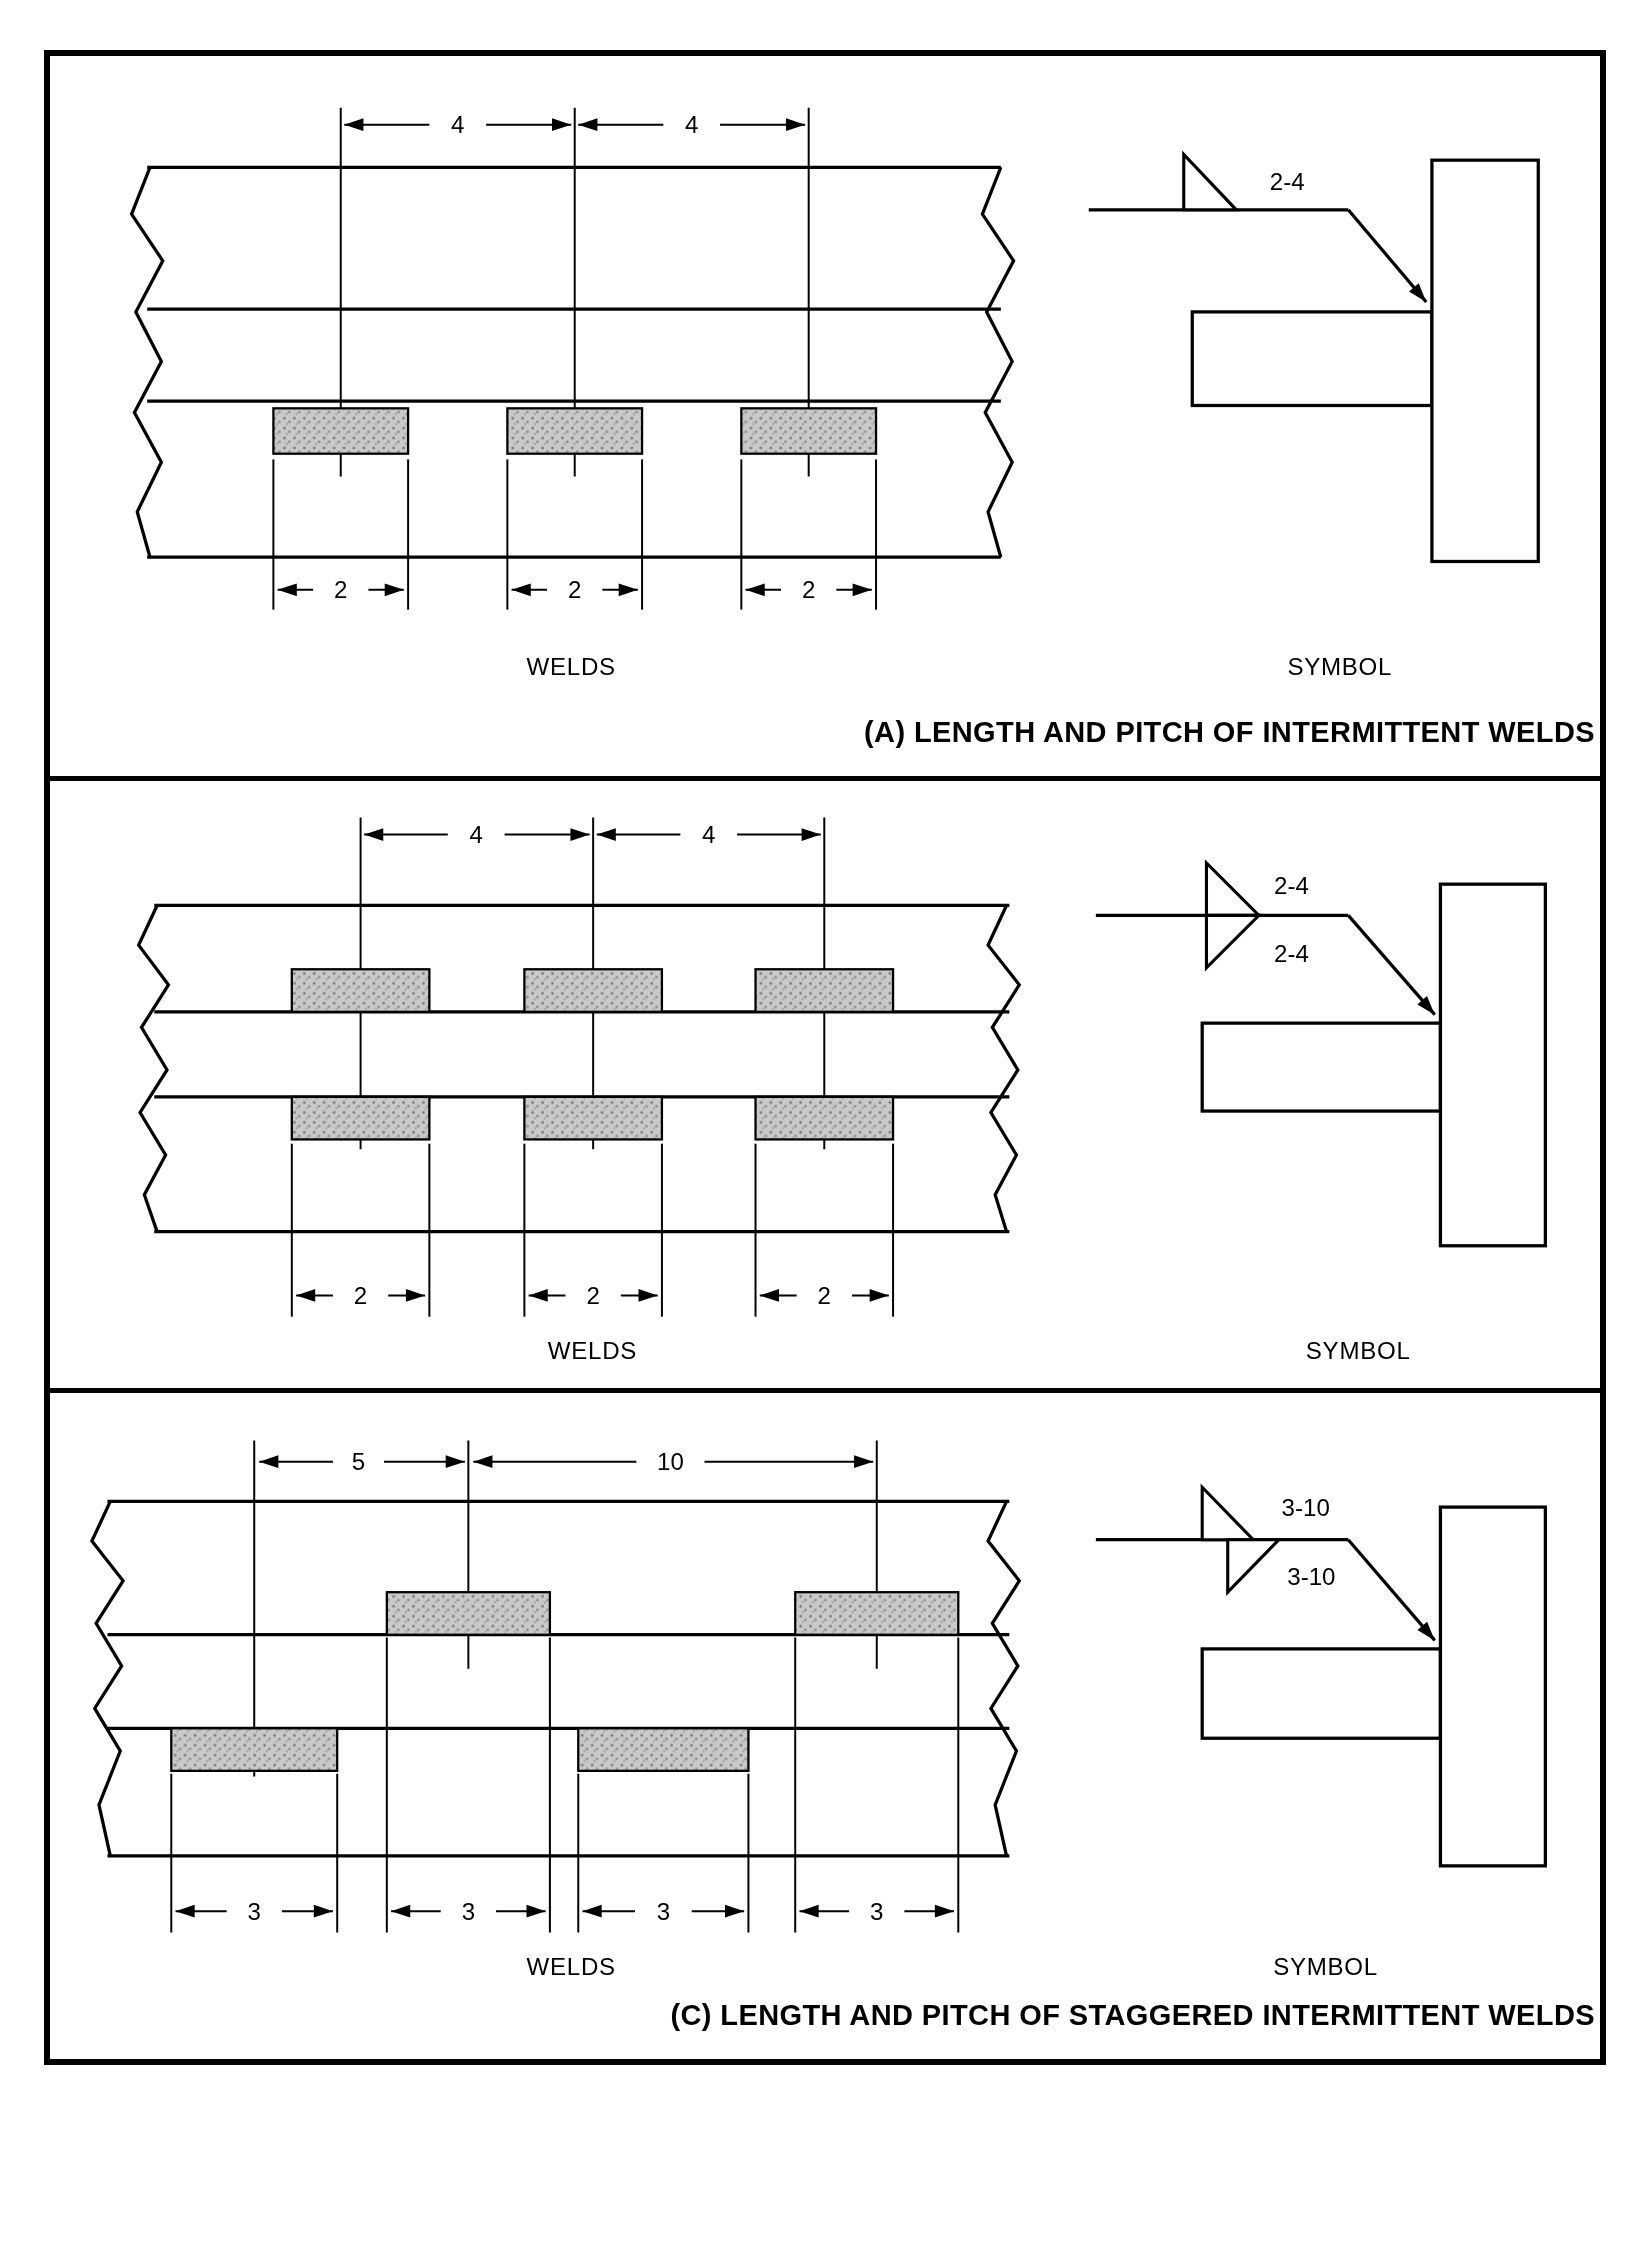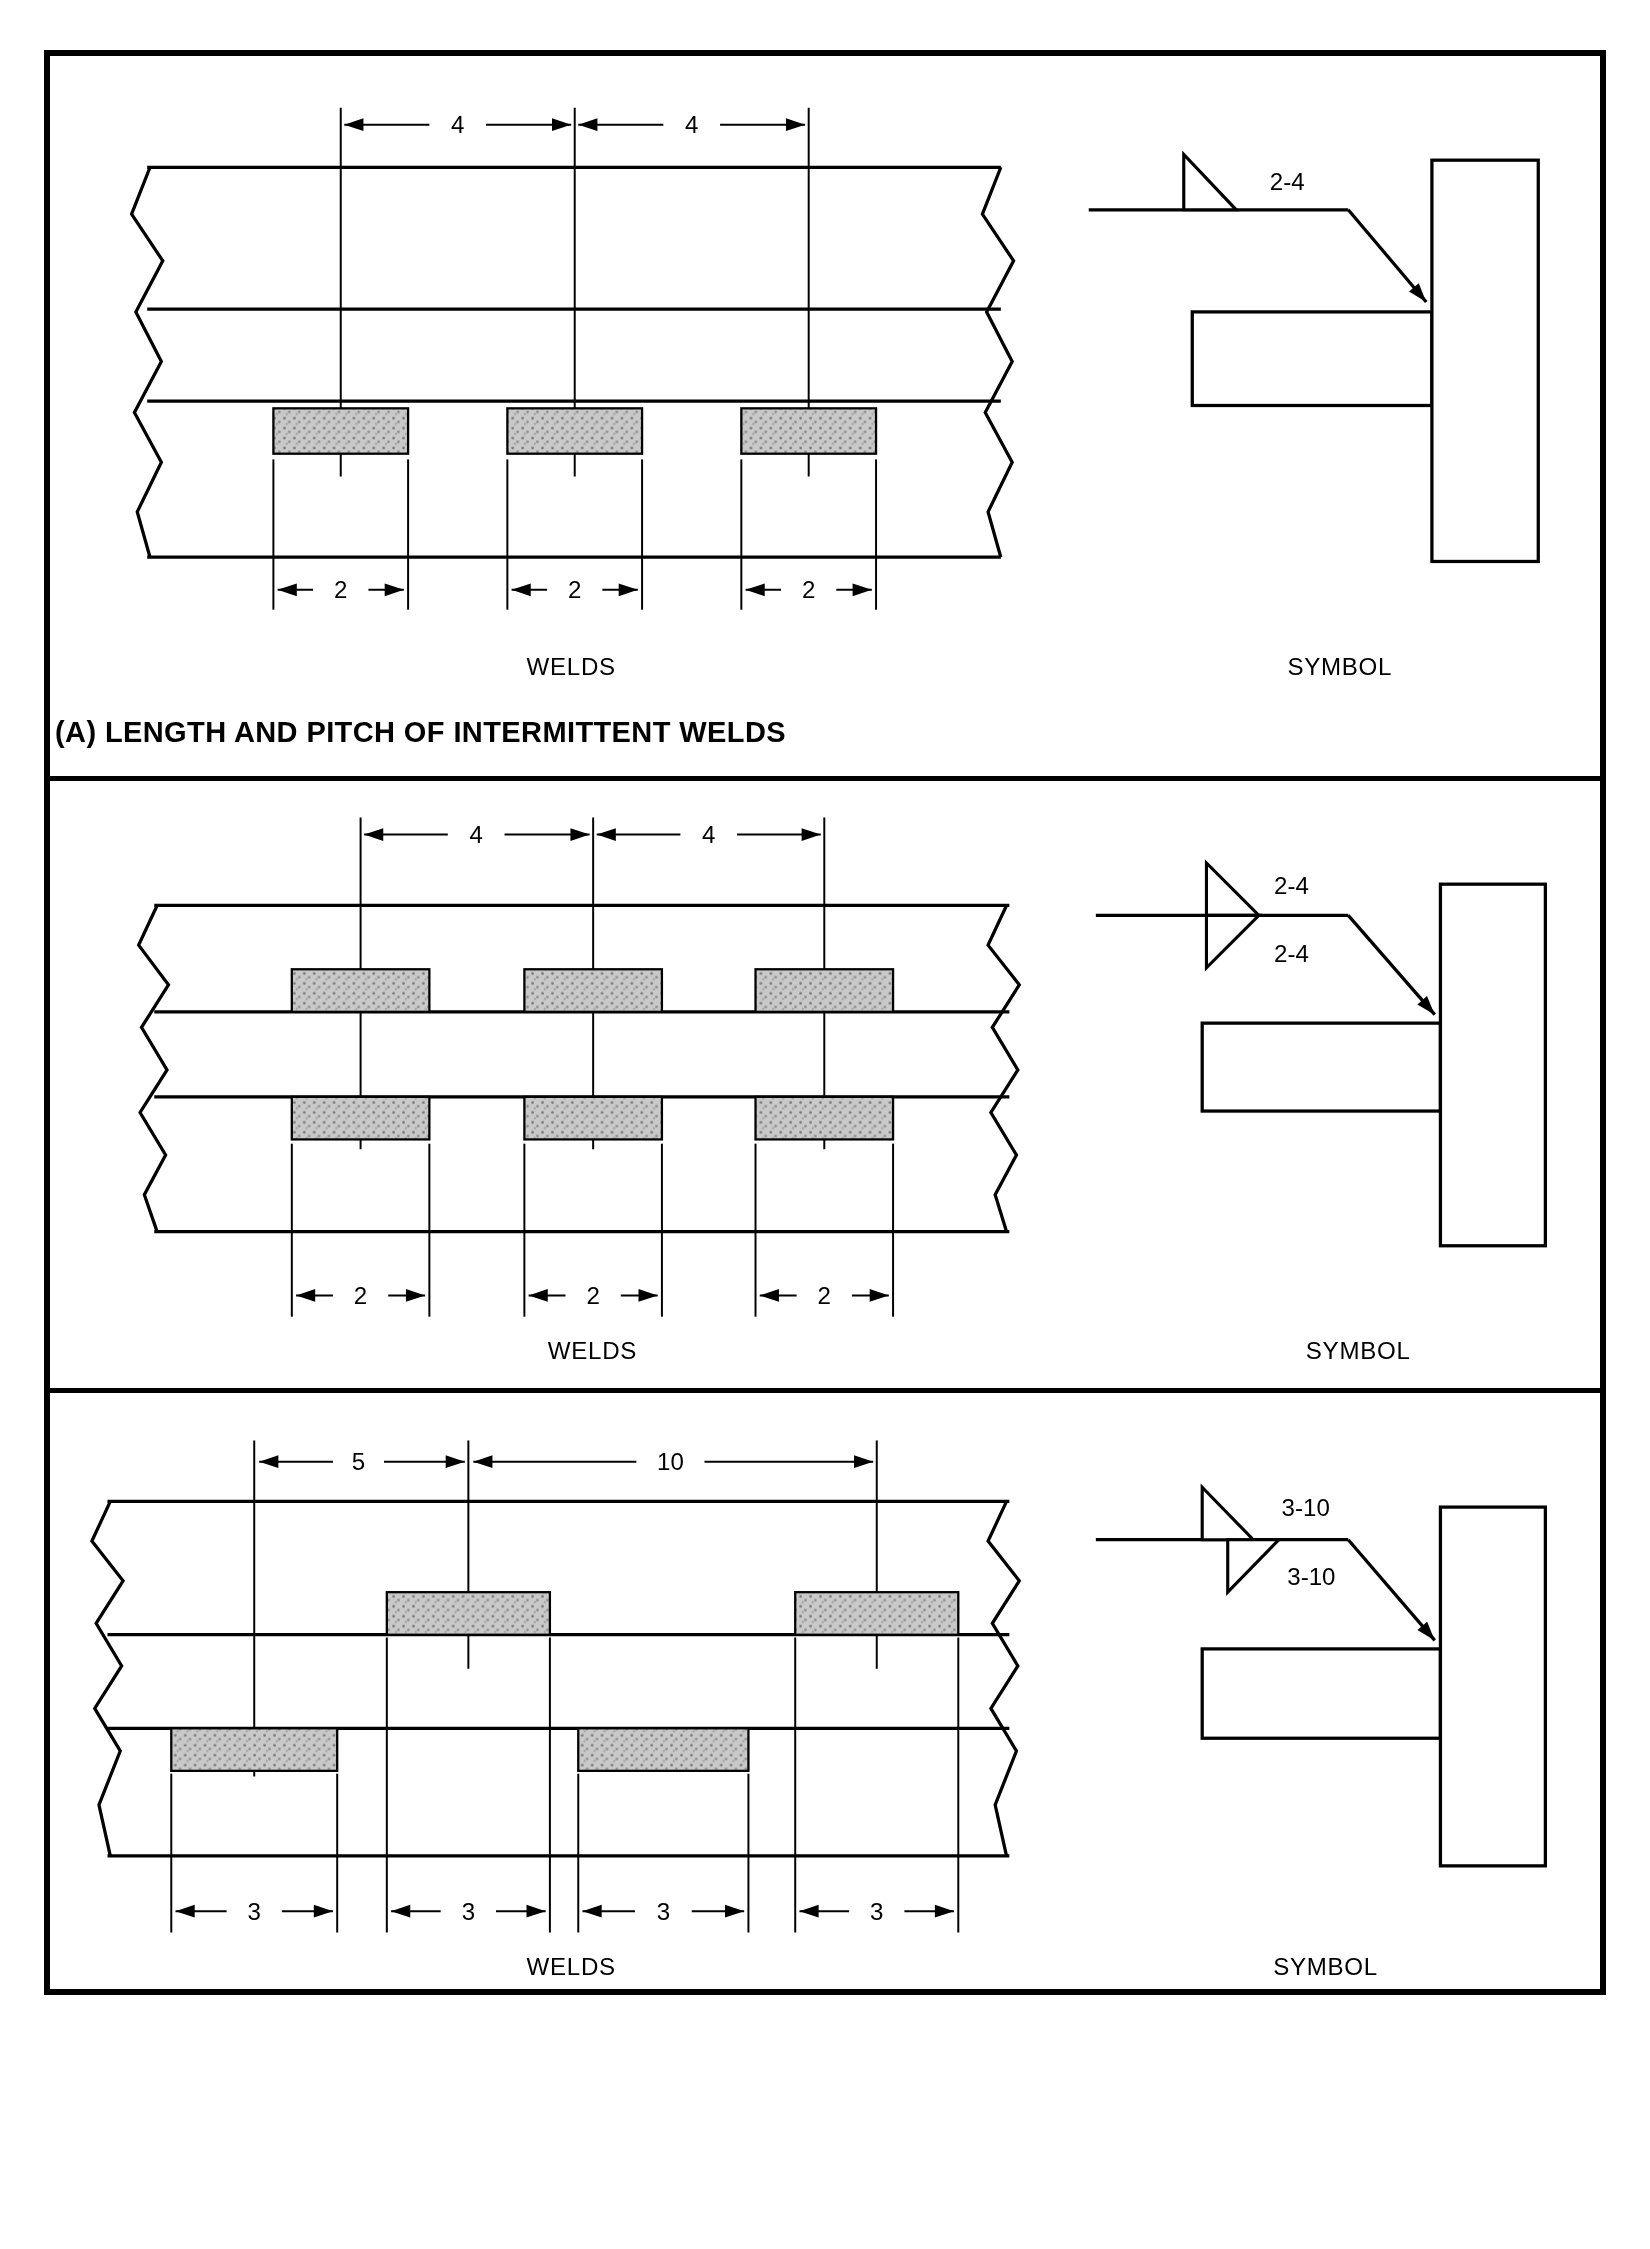--- a/index.html
+++ b/index.html
@@ -20,21 +20,21 @@
     border: 6.7px solid #000;
     background: #fff;
   }
   .panel {
     padding: 6.7px 5px 0;
     border-bottom: 5.9px solid #000;
   }
   .panel:last-child { border-bottom: none; }
   .panel svg { display: block; width: 100%; height: auto; margin-top: 5px; }
   .panel-title {
-    text-align: left;
+    text-align: right;
     font-weight: bold;
     font-size: 29px;
     letter-spacing: 0.4px;
     padding: 10px 0 27px;
   }
   svg text { font-family: "Liberation Sans", sans-serif; fill: #000; }
   .dim { font-size: 17px; }
   .cap { font-size: 17px; letter-spacing: 0.5px; }
   .thin  { stroke: #000; stroke-width: 1.4; fill: none; }
   .thick { stroke: #000; stroke-width: 2.3; fill: none; }
@@ -278,17 +278,18 @@
           <rect class="plate" x="1013" y="72" width="74" height="253"></rect>
           <line class="thick" x1="770" y1="95" x2="948" y2="95"></line>
           <line class="thick" x1="948" y1="95" x2="1009" y2="166" marker-end="url(#arwC)"></line>
           <polygon class="tri" points="845,95 845,58 881,95"></polygon>
           <polygon class="tri" points="863,95 863,132 899,95"></polygon>
           <text class="dim" x="918" y="78" text-anchor="middle">3-10</text>
           <text class="dim" x="922" y="127" text-anchor="middle">3-10</text>
           <text class="cap" x="932" y="402" text-anchor="middle">SYMBOL</text>
         </g>
       </svg>
+      <div class="panel-title">(C) LENGTH AND PITCH OF STAGGERED INTERMITTENT WELDS</div>
     </div>
 
   </div>
 </div>
 
 
 </body></html>

